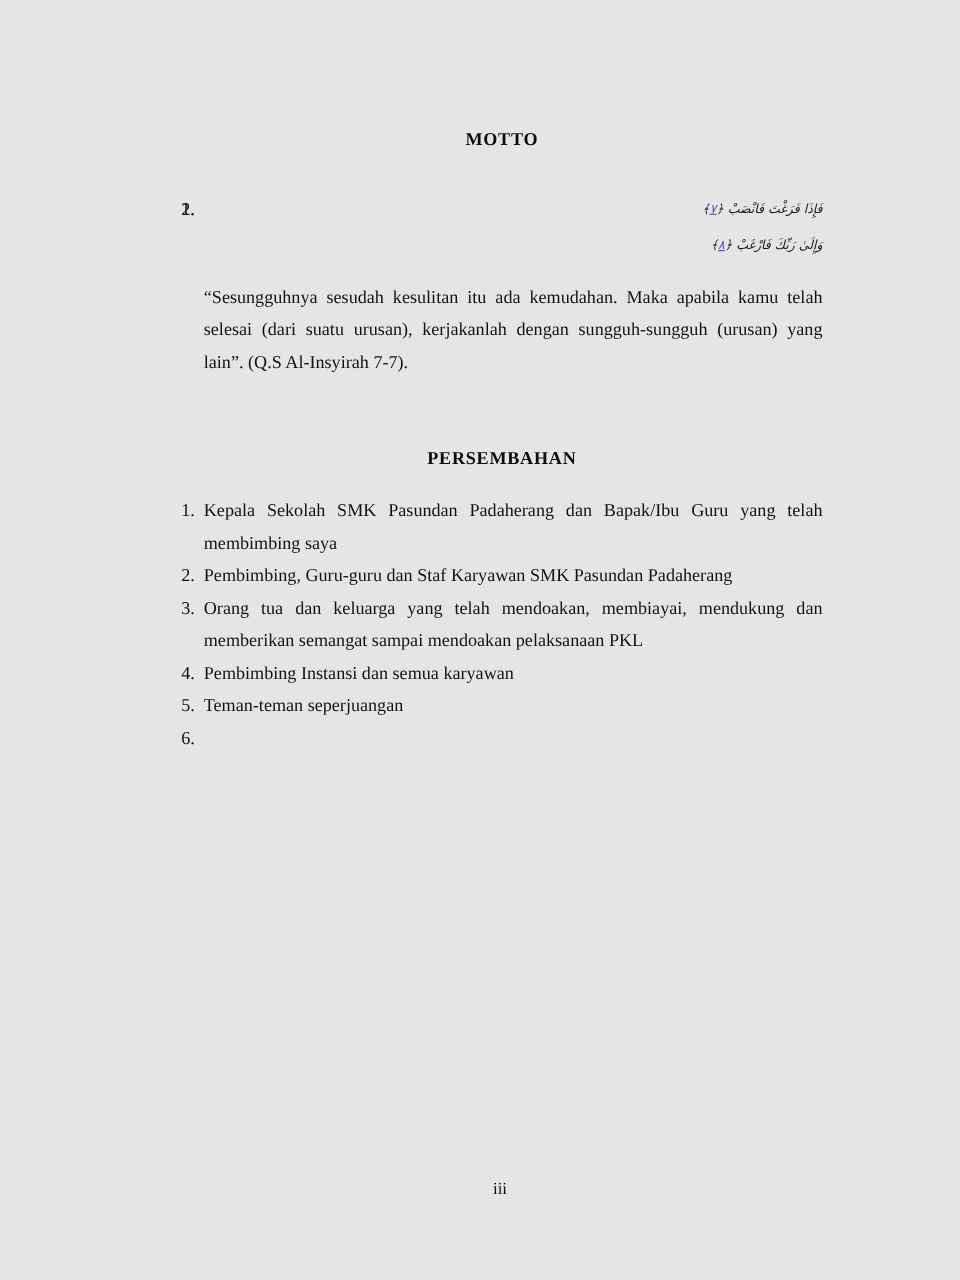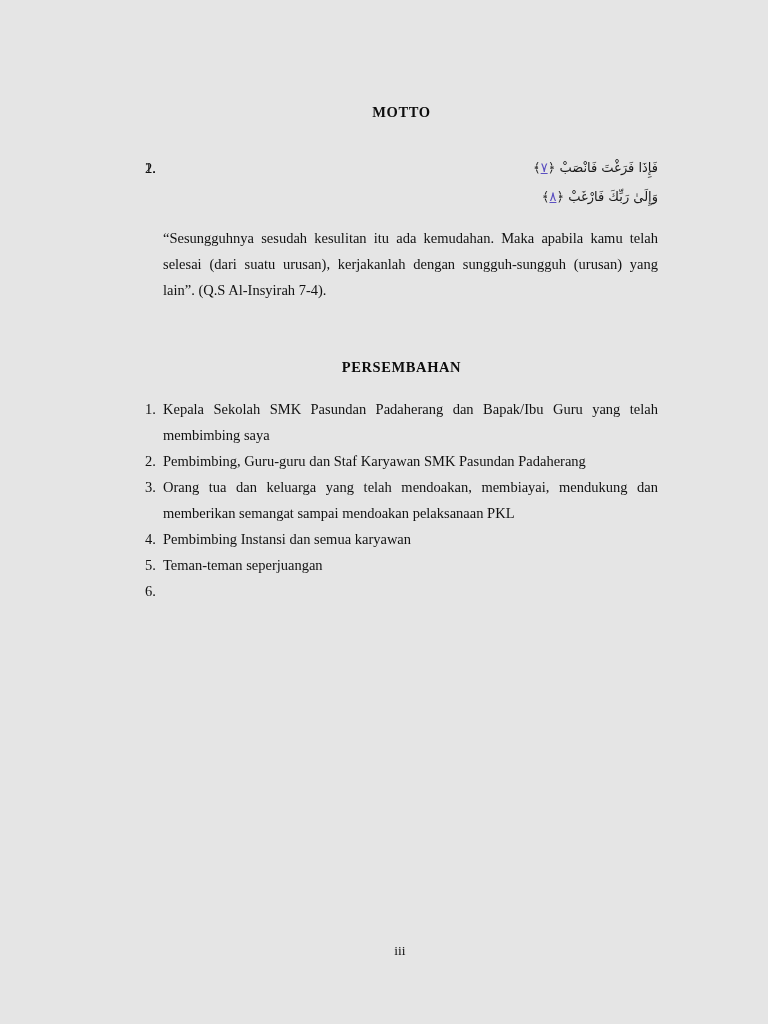--- a/index.html
+++ b/index.html
@@ -77,23 +77,24 @@
   
   .arabic-block {
     font-size: 14.5px;
     line-height: 25px;
     direction: rtl;
     text-align: right;
     color: #1a1a1a;
   }
   .arabic-line {
     font-family: "DejaVu Sans", "Liberation Sans", sans-serif;
-    font-size: 13px;
+    font-size: 10px;
     white-space: nowrap;
     display: block;
+    font-style: italic;
   }
   .arabic-line-1 { width: 128px; }
   .arabic-line-2 { width: 143px; margin-top: 4px; }
   .ayah-marker {
     color: #5b4fc0;
     text-decoration: underline;
     font-family: "DejaVu Sans", "Liberation Sans", sans-serif;
   }
 
   .quote-block {
@@ -137,21 +138,21 @@
 
       <li>
         <span class="num">2.</span>
         <div class="arabic-block">
           <span class="arabic-line arabic-line-1"><span>فَإِذَا فَرَغْتَ فَانْصَبْ</span> ﴿<span class="ayah-marker">٧</span>﴾</span>
           <span class="arabic-line arabic-line-2"><span>وَإِلَىٰ رَبِّكَ فَارْغَبْ</span> ﴿<span class="ayah-marker">٨</span>﴾</span>
         </div>
       </li>
     </ol>
 
-    <div class="quote-block">“Sesungguhnya sesudah kesulitan itu ada kemudahan. Maka apabila kamu telah selesai (dari suatu urusan), kerjakanlah dengan sungguh-sungguh (urusan) yang lain”. (Q.S Al-Insyirah 7-4).</div>
+    <div class="quote-block">“Sesungguhnya sesudah kesulitan itu ada kemudahan. Maka apabila kamu telah selesai (dari suatu urusan), kerjakanlah dengan sungguh-sungguh (urusan) yang lain”. (Q.S Al-Insyirah 7-7).</div>
 
     <div class="section-title" id="persembahan-title">PERSEMBAHAN</div>
 
 
     <ol class="doc-list" id="persembahan-list">
       <li>
         <span class="num">1.</span>
         <span>Kepala Sekolah SMK Pasundan Padaherang dan Bapak/Ibu Guru yang telah membimbing saya</span>
       </li>
       <li>

